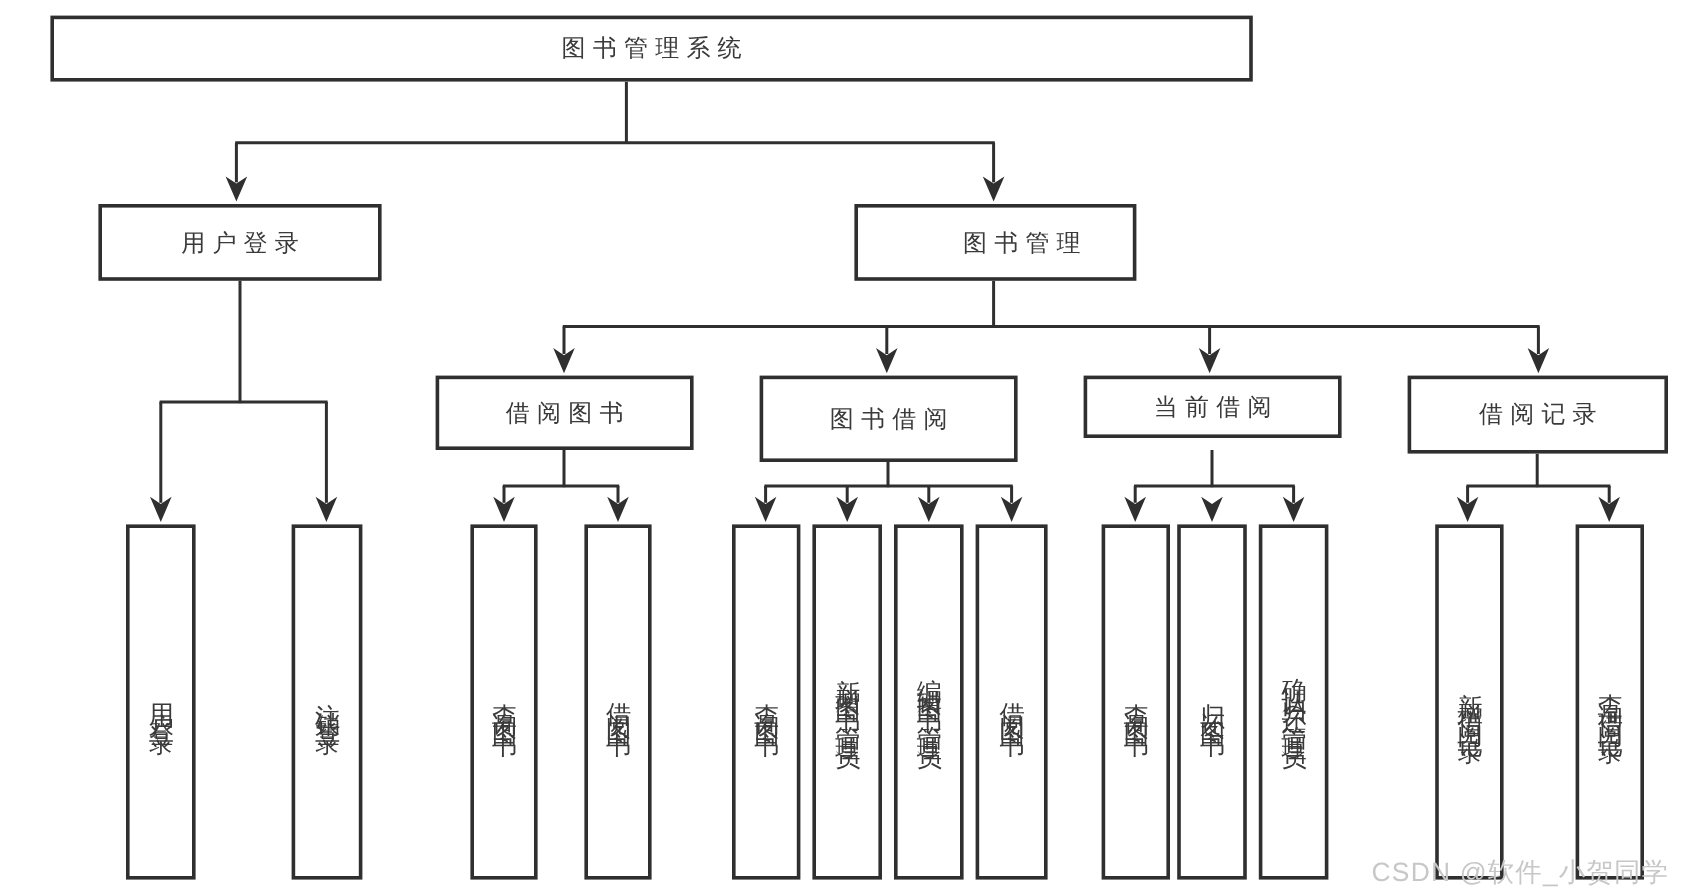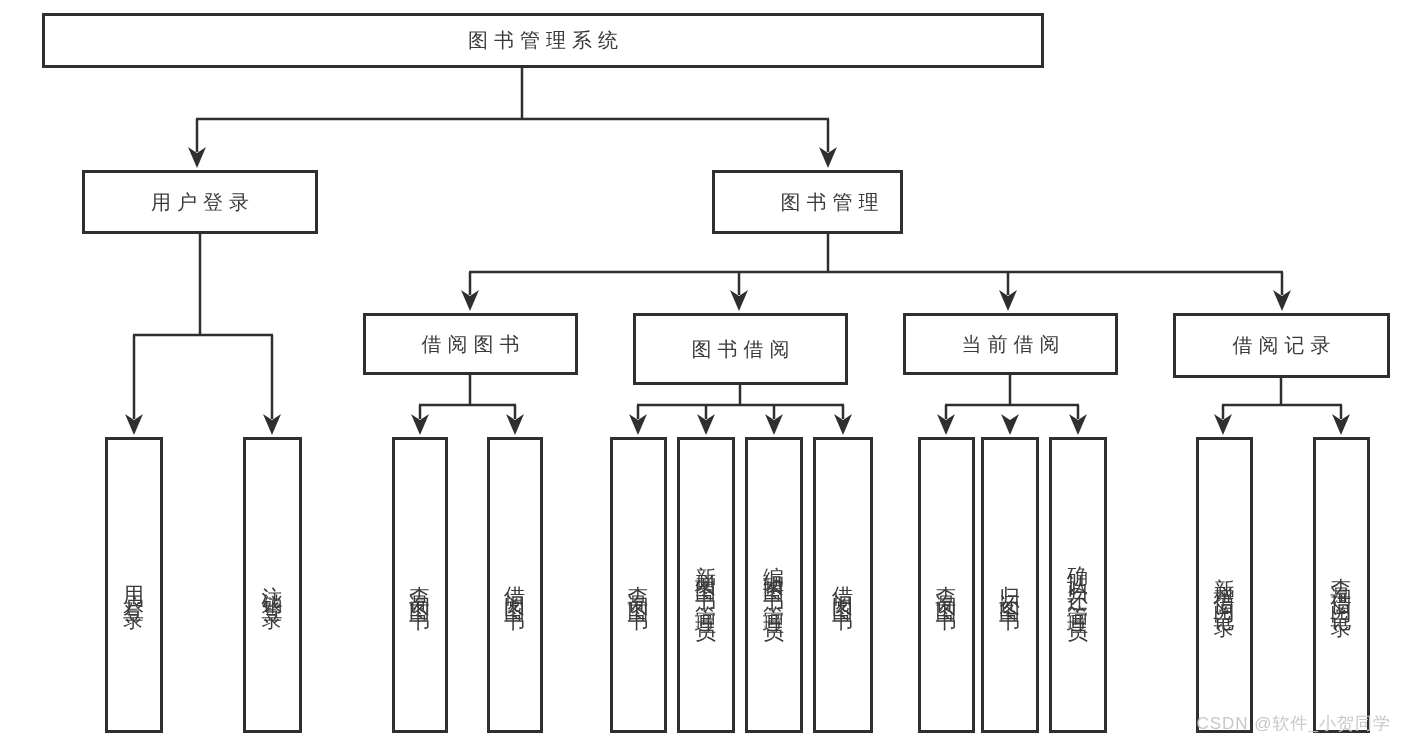--- a/index.html
+++ b/index.html
@@ -41,21 +41,21 @@
     letter-spacing: 8px;
     writing-mode: vertical-rl;
     text-orientation: mixed;
     line-height: 1;
   }
   #watermark {
     position: absolute;
     top: 712px;
     right: 14px;
     z-index: 2;
-    font-size: 17px;
+    font-size: 22px;
     letter-spacing: 1px;
     color: #c7c7c7;
     white-space: nowrap;
   }
 </style>
 </head>
 <body>
 
 <div id="canvas">
 
@@ -120,25 +120,25 @@
       <polygon points="1001,414 1010,420 1019,414 1010,435"></polygon>
       <polygon points="1069,414 1078,420 1087,414 1078,435"></polygon>
       <polygon points="1214,414 1223,420 1232,414 1223,435"></polygon>
       <polygon points="1332,414 1341,420 1350,414 1341,435"></polygon>
     </g>
   </svg>
 
   <div class="hbox" style="left:21px; top:13px; width:1002px; height:55px;margin-left:21px;">图书管理系统</div>
 
   <div class="hbox" style="left:82px; top:170px; width:236px; height:64px;">用户登录</div>
-  <div class="hbox" style="left:712px; top:170px; width:191px; height:64px;padding-left:44px;">图书管理</div>
+  <div class="hbox" style="left:712px; top:170px; width:235px; height:64px;padding-left:44px;">图书管理</div>
 
   <div class="hbox" style="left:363px; top:313px; width:215px; height:62px;">借阅图书</div>
   <div class="hbox" style="left:633px; top:313px; width:215px; height:72px;">图书借阅</div>
-  <div class="hbox" style="left:903px; top:313px; width:215px; height:62px;">当前借阅</div>
+  <div class="hbox" style="left:903px; top:313px; width:215px; height:52px;">当前借阅</div>
   <div class="hbox" style="left:1173px; top:313px; width:217px; height:65px;">借阅记录</div>
 
   <div class="vbox" style="left:105px; width:58px;">用户登录</div>
   <div class="vbox" style="left:243px; width:59px;">注销登录</div>
 
   <div class="vbox" style="left:392px; width:56px;">查询图书</div>
   <div class="vbox" style="left:487px; width:56px;">借阅图书</div>
 
   <div class="vbox" style="left:610px; width:57px;">查询图书</div>
   <div class="vbox" style="left:677px; width:58px;">新增图书（管理员）</div>

